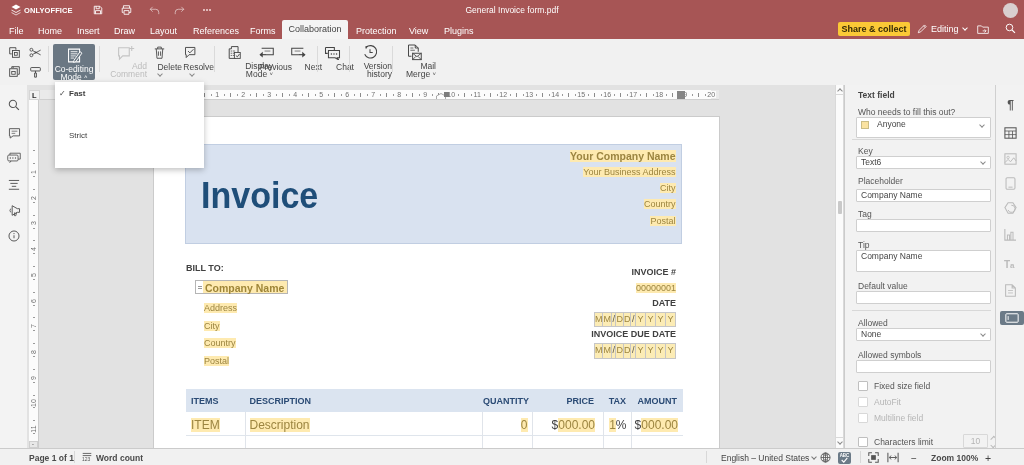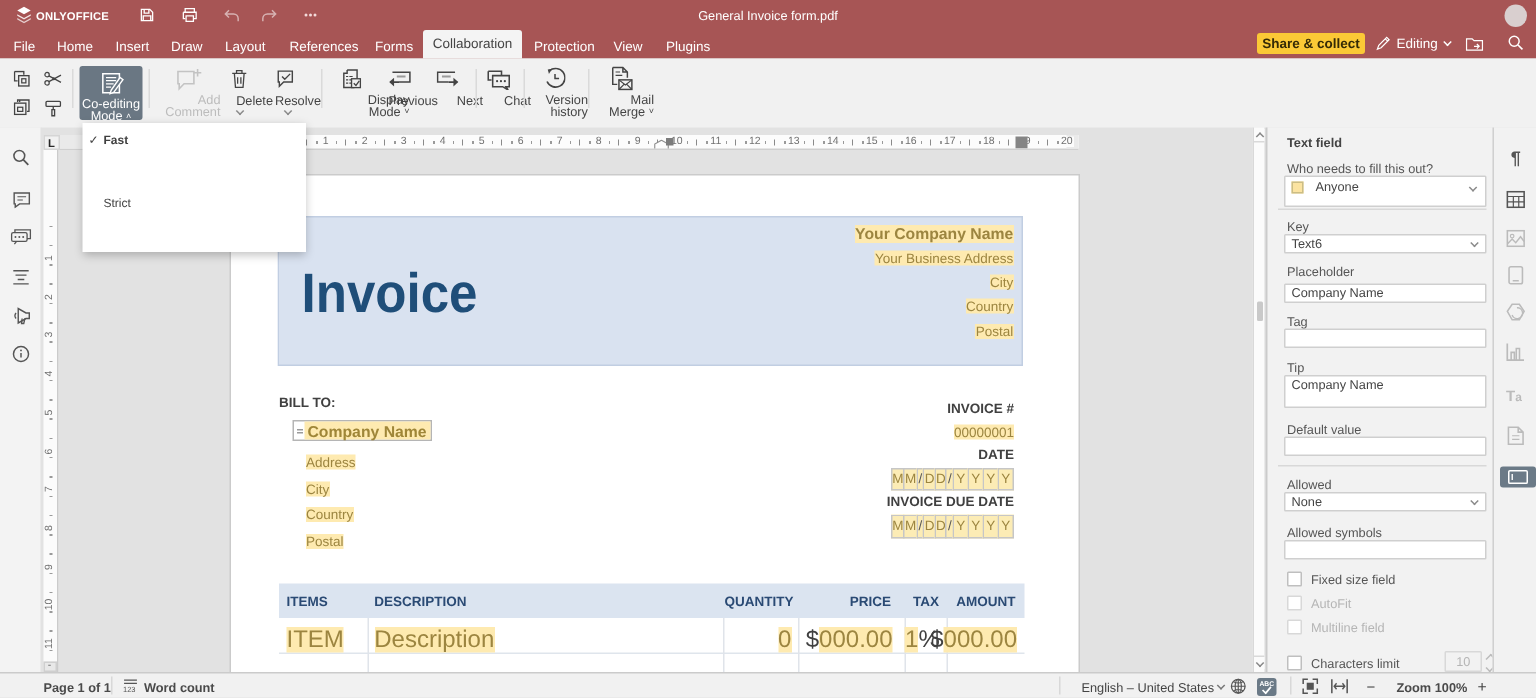--- a/index.html
+++ b/index.html
@@ -296,21 +296,21 @@
     <div style="color:#9c8540"><span class="cb cbm">M</span><span class="cb cbm">M</span><span class="cb cbs">/</span><span class="cb cbd">D</span><span class="cb cbd">D</span><span class="cb cbs">/</span><span class="cb cby">Y</span><span class="cb cby">Y</span><span class="cb cby">Y</span><span class="cb cby">Y</span></div>
   </div>
   <div class="abs" style="left:32px;top:272px;width:497px;height:22.5px;background:#dbe4f0;color:#2a4a74;font-size:9px;font-weight:bold">
     <div class="abs" style="left:5px;top:7px">ITEMS</div>
     <div class="abs" style="left:63.5px;top:7px">DESCRIPTION</div>
     <div class="abs" style="left:269px;top:7px;width:74px;text-align:right">QUANTITY</div>
     <div class="abs" style="left:334px;top:7px;width:74px;text-align:right">PRICE</div>
     <div class="abs" style="left:391px;top:7px;width:49px;text-align:right">TAX</div>
     <div class="abs" style="left:417px;top:7px;width:74px;text-align:right">AMOUNT</div>
   </div>
-  <div class="abs" style="left:32px;top:294.5px;width:497px;height:20px;font-size:16px">
+  <div class="abs" style="left:32px;top:294.5px;width:497px;height:20px;font-size:12px">
     <div class="abs" style="left:0;top:23px;width:497px;height:1px;background:#dfe5ec"></div>
     <div class="abs" style="left:58.5px;top:0;width:1px;height:36px;background:#e0e4ea"></div>
     <div class="abs" style="left:296px;top:0;width:1px;height:36px;background:#e0e4ea"></div>
     <div class="abs" style="left:345.5px;top:0;width:1px;height:36px;background:#e0e4ea"></div>
     <div class="abs" style="left:417px;top:0;width:1px;height:36px;background:#e0e4ea"></div>
     <div class="abs" style="left:445px;top:0;width:1px;height:36px;background:#e0e4ea"></div>
     <div class="abs" style="left:5px;top:6px;color:#9c8540"><span class="hl">ITEM</span></div>
     <div class="abs" style="left:63.5px;top:6px;color:#9c8540"><span class="hl">Description</span></div>
     <div class="abs" style="left:301px;top:6px;width:40.5px;text-align:right;color:#9c8540"><span class="hl">0</span></div>
     <div class="abs" style="left:329px;top:6px;width:80px;text-align:right"><span style="color:#404040">$</span><span class="hl" style="color:#9c8540">000.00</span></div>

